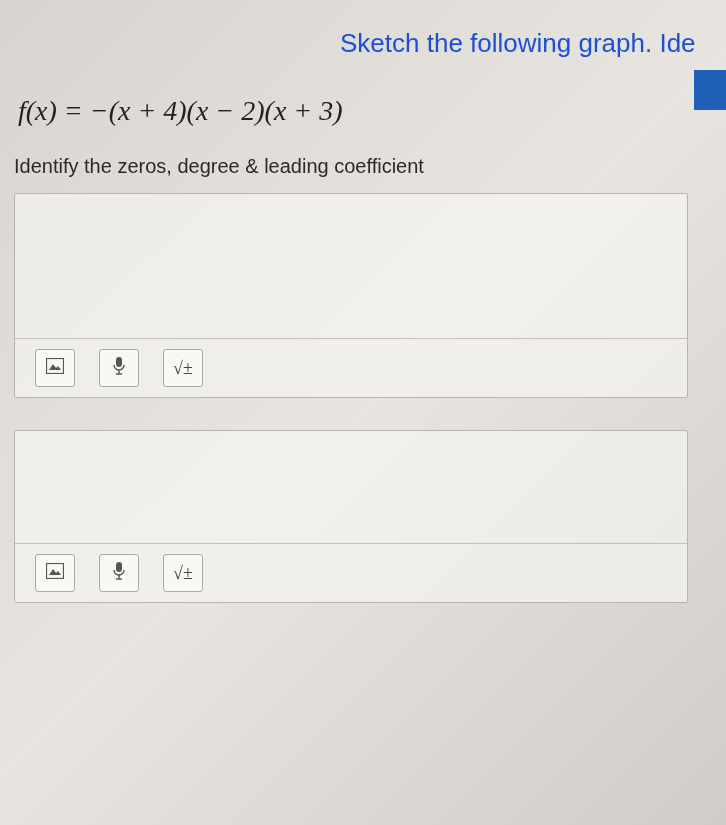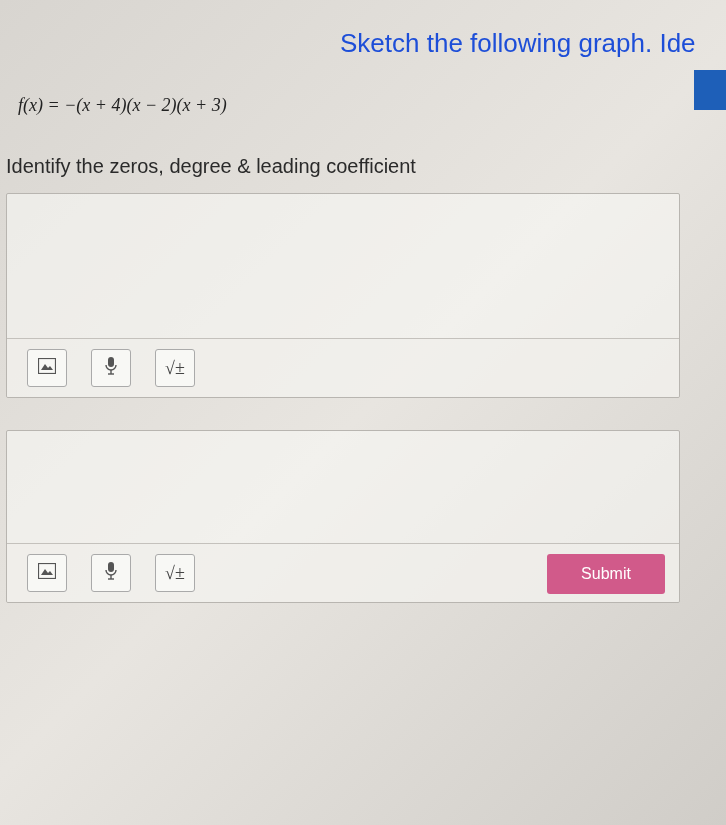--- a/index.html
+++ b/index.html
@@ -24,29 +24,29 @@
       top: 70px;
       right: 0;
       width: 32px;
       height: 40px;
       background: #1e5fb8;
     }
     .equation {
       position: absolute;
       top: 95px;
       left: 18px;
-      font-size: 18px;
+      font-size: 28px;
       color: #222;
       font-style: italic;
       font-family: 'Times New Roman', serif;
     }
     .content {
       position: absolute;
       top: 155px;
-      left: 6px;
+      left: 14px;
       width: 690px;
     }
     .question-label {
       font-size: 20px;
       color: #2a2a2a;
       margin-bottom: 15px;
     }
     .answer-box {
       width: 674px;
       background: rgba(248,248,245,0.6);
@@ -167,17 +167,16 @@
               <rect x="4" y="1" width="6" height="10" rx="3" fill="#555"></rect>
               <path d="M2 9 a5 5 0 0 0 10 0" fill="none" stroke="#555" stroke-width="1.4"></path>
               <line x1="7" y1="14" x2="7" y2="18" stroke="#555" stroke-width="1.4"></line>
               <line x1="4" y1="18" x2="10" y2="18" stroke="#555" stroke-width="1.4"></line>
             </svg>
         </span>
       </div>
       <div class="tool-btn">
         <span class="math-symbol">√±</span>
       </div>
-      <button class="submit-btn">Submit</button>
     </div>
   </div>
 
 </div>
 
 </body></html>

